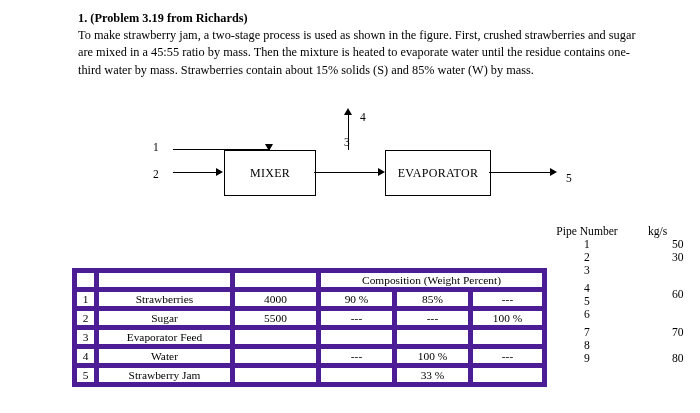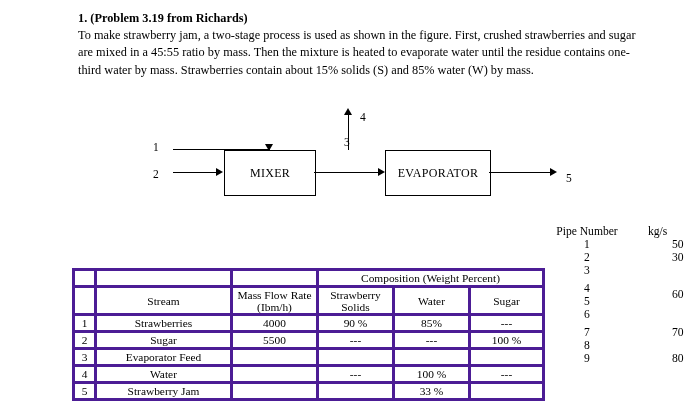--- a/index.html
+++ b/index.html
@@ -145,21 +145,21 @@
   .tbl {
     position: absolute;
     left: 72px;
     top: 268px;
     border-collapse: collapse;
     font-size: 11.4px;
     width: 470px;
     table-layout: fixed;
   }
   .tbl td, .tbl th {
-    border: 3px solid #4c1d95;
+    border: 5px solid #4c1d95;
     padding: 0 2px;
     height: 14px;
     font-weight: normal;
     text-align: center;
     vertical-align: middle;
     line-height: 12px;
   }
   .col-idx { width: 22px; }
   .col-stream { width: 136px; }
   .col-mass { width: 86px; }
@@ -255,28 +255,20 @@
       <col class="col-water">
       <col class="col-sugar">
     </colgroup>
     <tbody>
       <tr>
         <td class="no-border-top-left"></td>
         <td class="no-border-top-left"></td>
         <td class="no-border-top-left"></td>
         <td colspan="3">Composition (Weight Percent)</td>
       </tr>
-      <tr style="height:28px;">
-        <td></td>
-        <td>Stream</td>
-        <td>Mass Flow Rate (Ibm/h)</td>
-        <td>Strawberry Solids</td>
-        <td>Water</td>
-        <td>Sugar</td>
-      </tr>
 
       <tr>
         <td>1</td>
         <td>Strawberries</td>
         <td>4000</td>
         <td>90 %</td>
         <td>85%</td>
         <td>---</td>
       </tr>
       <tr>

